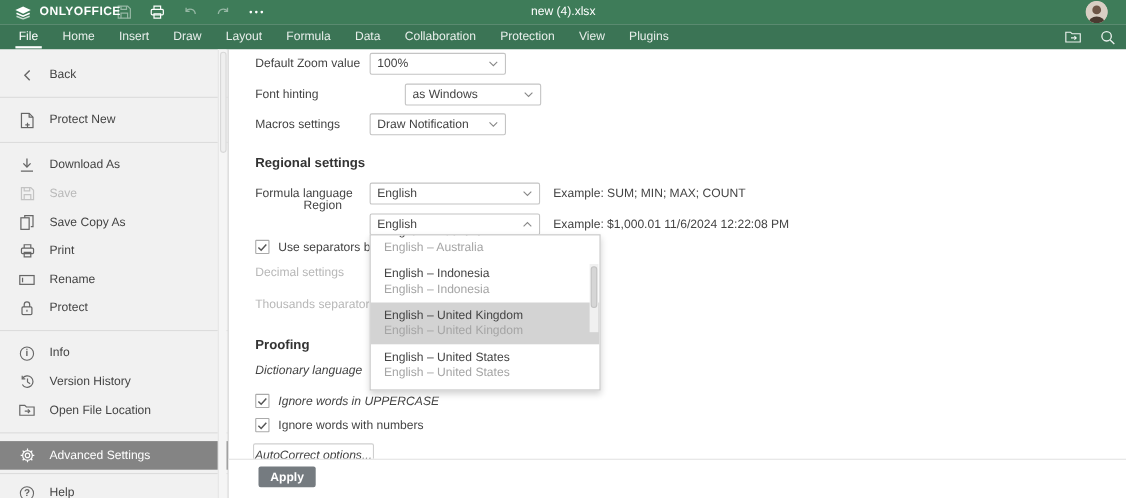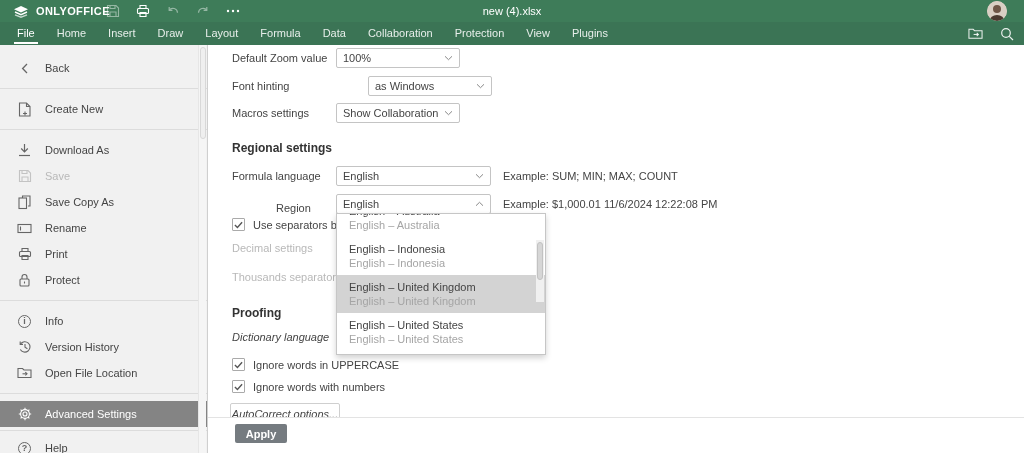--- a/index.html
+++ b/index.html
@@ -169,21 +169,21 @@
     </div>
     <div class="side-sep"></div>
     <div class="side-item">
       <span class="sicon">
           <svg width="13" height="15" viewBox="0 0 13 15" fill="none" stroke-width="1.1">
             <path d="M1.5 1 h7 l3.5 3.5 v9.5 h-10.5 z"></path>
             <path d="M8.5 1 v3.5 h3.5"></path>
             <path d="M5 11.5 h4 M7 9.5 v4"></path>
           </svg>
         </span>
-      <span>Create New</span>
+      <span>Protect New</span>
     </div>
     <div class="side-sep"></div>
     <div class="side-item">
       <span class="sicon">
           <svg width="13" height="14" viewBox="0 0 13 14" fill="none" stroke-width="1.2">
             <path d="M6.5 1 v7.5"></path>
             <polyline points="3.2,5.5 6.5,8.8 9.8,5.5"></polyline>
             <path d="M1 12.5 h11"></path>
           </svg>
         </span>
@@ -203,36 +203,36 @@
       <span class="sicon">
           <svg width="13" height="15" viewBox="0 0 13 15" fill="none" stroke-width="1.1">
             <path d="M4.5 3 V1 h7.5 v10 h-2"></path>
             <rect x="1" y="3" width="7.5" height="10.5"></rect>
           </svg>
         </span>
       <span>Save Copy As</span>
     </div>
     <div class="side-item">
       <span class="sicon">
-          <svg width="15" height="11" viewBox="0 0 15 11" fill="none" stroke-width="1.1">
-            <rect x="1" y="1.5" width="13" height="8"></rect>
-            <path d="M3.5 3.5 v4"></path>
-          </svg>
-        </span>
-      <span>Rename</span>
-    </div>
-    <div class="side-item">
-      <span class="sicon">
           <svg width="14" height="14" viewBox="0 0 14 14" fill="none" stroke-width="1.1">
             <rect x="1.5" y="4.5" width="11" height="5" rx="1"></rect>
             <path d="M4 4.5 V1.5 h6 v3"></path>
             <path d="M4 8.5 h6 v4 h-6 z"></path>
           </svg>
         </span>
       <span>Print</span>
+    </div>
+    <div class="side-item">
+      <span class="sicon">
+          <svg width="15" height="11" viewBox="0 0 15 11" fill="none" stroke-width="1.1">
+            <rect x="1" y="1.5" width="13" height="8"></rect>
+            <path d="M3.5 3.5 v4"></path>
+          </svg>
+        </span>
+      <span>Rename</span>
     </div>
     <div class="side-item">
       <span class="sicon">
           <svg width="13" height="14" viewBox="0 0 13 14" fill="none" stroke-width="1.1">
             <rect x="2" y="6" width="9" height="7" rx="1"></rect>
             <path d="M4 6 V4 a2.5 2.5 0 0 1 5 0 V6"></path>
             <path d="M6.5 8.5 v2"></path>
           </svg>
         </span>
       <span>Protect</span>
@@ -300,38 +300,38 @@
     <div class="flabel" style="top:35px;">Font hinting</div>
     <div class="combo" style="top:31px; width:124px;margin-left:32px;">
       <span class="cval">as Windows</span>
       <svg width="9" height="6" viewBox="0 0 9 6" fill="none">
           <polyline points="1,1.3 4.5,4.7 8,1.3"></polyline>
         </svg>
     </div>
 
     <div class="flabel" style="top:62px;">Macros settings</div>
     <div class="combo" style="top:58px; width:124px;">
-      <span class="cval">Show Collaboration</span>
+      <span class="cval">Draw Notification</span>
       <svg width="9" height="6" viewBox="0 0 9 6" fill="none">
           <polyline points="1,1.3 4.5,4.7 8,1.3"></polyline>
         </svg>
     </div>
 
     <div class="heading" style="top:96px;">Regional settings</div>
 
     <div class="flabel" style="top:125px;">Formula language</div>
     <div class="combo" style="top:121px; width:155px;">
       <span class="cval">English</span>
       <svg width="9" height="6" viewBox="0 0 9 6" fill="none">
           <polyline points="1,1.3 4.5,4.7 8,1.3"></polyline>
         </svg>
     </div>
     <div class="example" style="top:125px;">Example: SUM; MIN; MAX; COUNT</div>
 
-    <div class="flabel" style="top:157px;padding-left:44px;">Region</div>
+    <div class="flabel" style="top:136px;padding-left:44px;">Region</div>
     <div class="combo" style="top:149px; width:155px;">
       <span class="cval">English</span>
       <svg width="9" height="6" viewBox="0 0 9 6" fill="none">
           <polyline points="1,4.7 4.5,1.3 8,4.7"></polyline>
         </svg>
     </div>
     <div class="example" style="top:153px;">Example: $1,000.01 11/6/2024 12:22:08 PM</div>
 
     <div class="check-row" style="left:24px; top:173px;">
       <span class="cbox">
@@ -341,21 +341,21 @@
         </span>
       <span>Use separators based on regional settings</span>
     </div>
 
     <div class="flabel dis" style="top:197px;">Decimal settings</div>
     <div class="flabel dis" style="top:226px;">Thousands separator</div>
 
     <div class="heading" style="top:261px;">Proofing</div>
     <div class="flabel" style="top:286px;font-style:italic;">Dictionary language</div>
 
-    <div class="check-row" style="left:24px; top:313px;">
+    <div class="check-row" style="left:24px; top:313px;font-style:italic;">
       <span class="cbox">
           <svg width="9" height="8" viewBox="0 0 10 8" fill="none" stroke-width="1.5">
             <polyline points="1,4 3.8,6.8 9,1"></polyline>
           </svg>
         </span>
       <span>Ignore words in UPPERCASE</span>
     </div>
     <div class="check-row" style="left:24px; top:335px;">
       <span class="cbox">
           <svg width="9" height="8" viewBox="0 0 10 8" fill="none" stroke-width="1.5">

